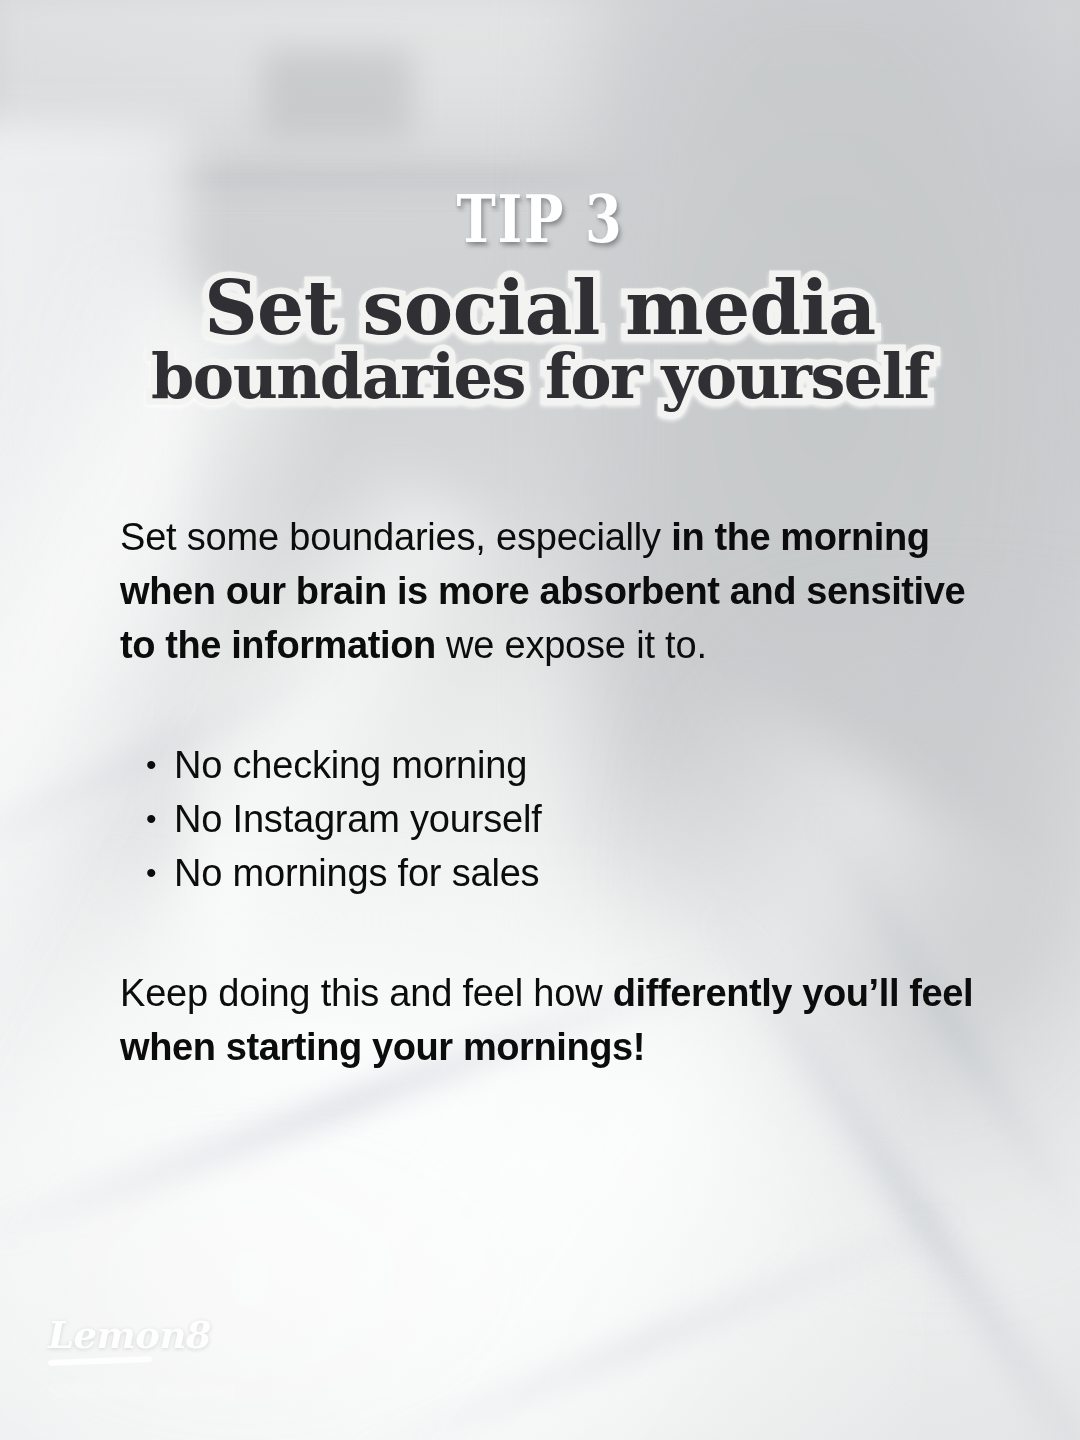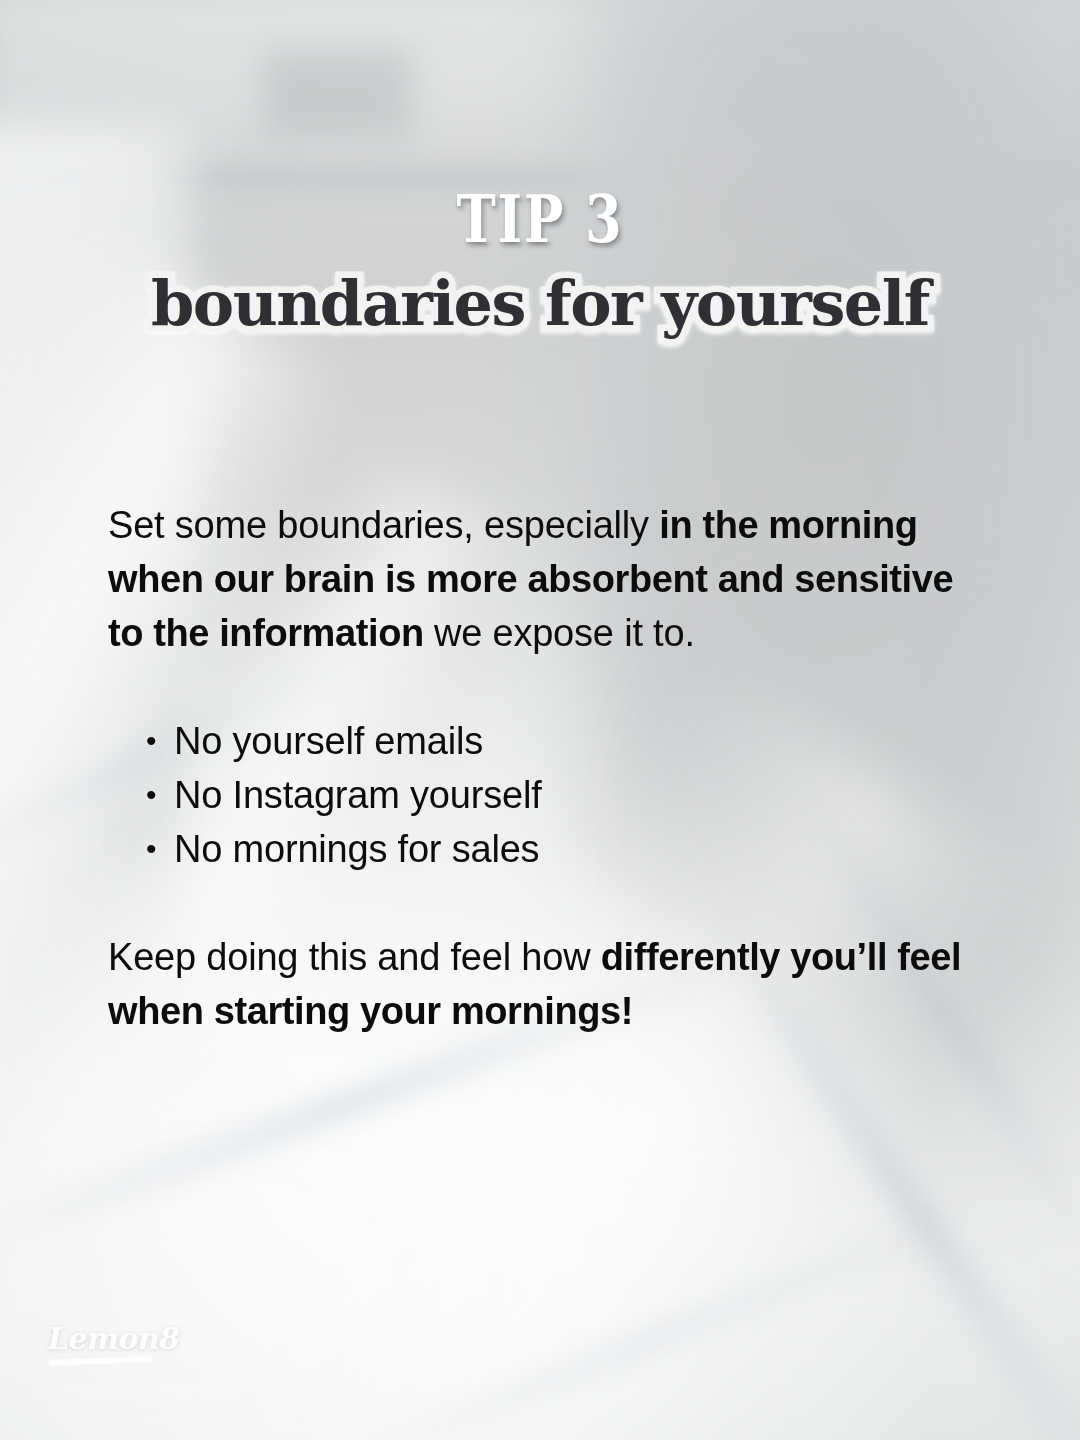--- a/index.html
+++ b/index.html
@@ -150,21 +150,21 @@
     position:absolute;
     left:108px;
     top:498px;
     width:878px;
     font-family:"Liberation Sans", sans-serif;
     font-size:38px;
     line-height:54px;
     color:#0c0c0c;
     letter-spacing:-0.2px;
   }
-  .body-copy p{ margin:0; }
+  .body-copy p{ margin:12px; }
   .body-copy strong{ font-weight:700; letter-spacing:-0.4px; }
 
   .para-gap{ height:54px; }
 
   .bullets{
     list-style:none;
     margin:0 0 0 38px;
     padding:0;
   }
   .bullets li{
@@ -187,21 +187,21 @@
     left:48px;
     bottom:38px;
     opacity:.92;
   }
   .wm-logo{
     position:relative;
     display:block;
     font-family:"DejaVu Serif", serif;
     font-style:italic;
     font-weight:700;
-    font-size:30px;
+    font-size:37px;
     line-height:1;
     color:#ffffff;
     letter-spacing:-0.5px;
     filter:blur(.25px) drop-shadow(0 1px 2px rgba(120,125,130,.30));
   }
   .wm-swoosh{
     display:block;
     width:104px; height:6px;
     margin-top:4px;
     border-radius:6px 8px 5px 7px;
@@ -247,32 +247,33 @@
   <div class="shadow-line s4"></div>
   <div class="shadow-line s5"></div>
 
   <div class="bg-vignette"></div>
 
   <div class="content">
 
     <div class="tip-label">TIP 3</div>
 
     <div class="headline">
+      <span class="hl-line l1">Set social media</span>
       <span class="hl-line l2">boundaries for yourself</span>
     </div>
 
     <div class="body-copy">
 
       <p><span>Set some boundaries, especially </span><strong>in the morning when our brain is more absorbent and sensitive to the information </strong><span>we expose it to.</span></p>
 
       <div class="para-gap"></div>
 
 
       <ul class="bullets">
-        <li>No yourself emails</li>
+        <li>No checking morning</li>
         <li>No Instagram yourself</li>
         <li>No mornings for sales</li>
       </ul>
 
       <div class="para-gap"></div>
 
       <p><span>Keep doing this and feel how </span><strong>differently you’ll feel when starting your mornings!</strong></p>
 
     </div>
 

